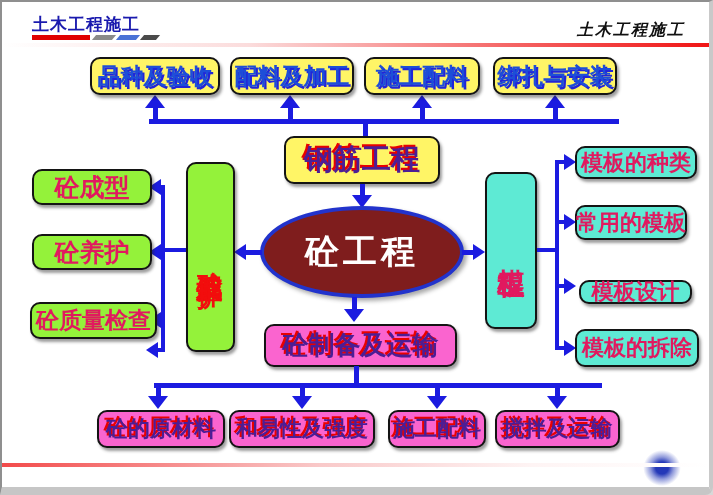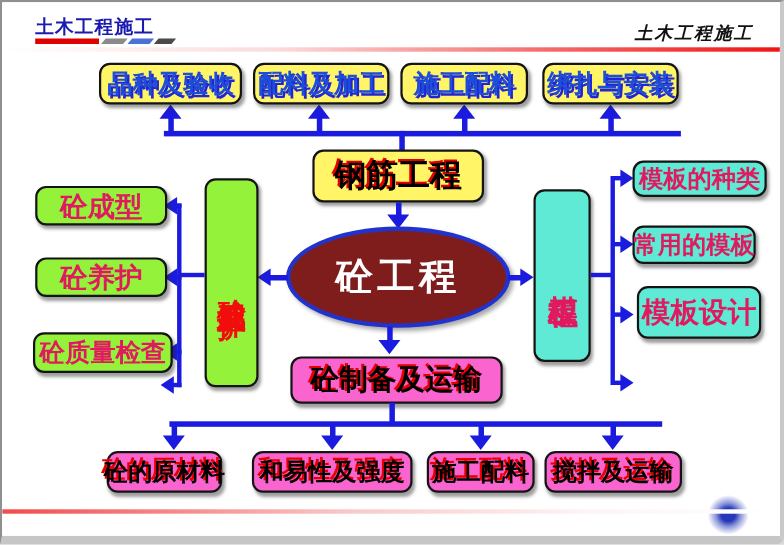--- a/index.html
+++ b/index.html
@@ -16,21 +16,21 @@
     border:2px solid #141414; border-radius:10px;
     display:flex; align-items:center; justify-content:center;
     font-weight:bold; white-space:nowrap;
     box-shadow:2px 3px 3px rgba(40,40,40,.45);
   }
   .yellow{background:#FFF566;}
   .green{background:#94F23A;}
   .cyan{background:#5eead4;}
   .pink{background:#FA64CF;}
   .txt-red-blue{color:#1d4ed8; text-shadow:2px 2px 0 #2324D8;}
-  .txt-blue-red{color:#000000; text-shadow:-2px -2px 0 #E80000;}
+  .txt-blue-red{color:#4c1d95; text-shadow:-2px -2px 0 #E80000;}
   .txt-crimson{color:#E1195F;}
   .txt-vred{color:#F20D0D;}
   .vert{writing-mode:vertical-rl; text-orientation:upright; letter-spacing:2px;}
   .ellipse{
     position:absolute; left:258px; top:204px; width:204px; height:92px;
     background:#7f1d1d; border:4px solid #2233CC; border-radius:50%;
     box-sizing:border-box; display:flex; align-items:center; justify-content:center;
     color:#ffffff; font-weight:bold; font-size:34px; letter-spacing:4px;
     box-shadow:3px 3px 4px rgba(40,40,40,.4);
   }
@@ -122,36 +122,37 @@
   <div class="tri right" style="left:562px;top:152px;"></div>
   <div class="ln" style="left:556px;top:218px;width:8px;height:4px;"></div>
   <div class="tri right" style="left:562px;top:212px;"></div>
   <div class="ln" style="left:556px;top:282px;width:8px;height:4px;"></div>
   <div class="tri right" style="left:562px;top:276px;"></div>
   <div class="ln" style="left:556px;top:344px;width:8px;height:4px;"></div>
   <div class="tri right" style="left:562px;top:338px;"></div>
 
   <div class="box cyan txt-crimson" style="left:573px;top:144px;width:122px;height:33px;font-size:22px;">模板的种类</div>
   <div class="box cyan txt-crimson" style="left:573px;top:203px;width:112px;height:35px;font-size:22px;">常用的模板</div>
-  <div class="box cyan txt-crimson" style="left:577px;top:258px;width:113px;height:48px;font-size:26px;">模板设计</div>
+  <div class="box cyan txt-crimson" style="left:577px;top:278px;width:113px;height:24px;font-size:22px;">模板设计</div>
+  <div class="box cyan txt-crimson" style="left:573px;top:327px;width:124px;height:38px;font-size:22px;">模板的拆除</div>
 
   <div class="box pink txt-blue-red" style="left:262px;top:322px;width:193px;height:43px;font-size:26px;">砼制备及运输</div>
 
   <div class="ln" style="left:352px;top:364px;width:5px;height:20px;"></div>
   <div class="ln" style="left:152px;top:381px;width:448px;height:5px;"></div>
   <div class="ln" style="left:154px;top:385px;width:5px;height:11px;"></div>
   <div class="tri down" style="left:146px;top:394px;"></div>
   <div class="ln" style="left:298px;top:385px;width:5px;height:11px;"></div>
   <div class="tri down" style="left:290px;top:394px;"></div>
   <div class="ln" style="left:433px;top:385px;width:5px;height:11px;"></div>
   <div class="tri down" style="left:425px;top:394px;"></div>
   <div class="ln" style="left:553px;top:385px;width:5px;height:11px;"></div>
   <div class="tri down" style="left:545px;top:394px;"></div>
 
-  <div class="box pink txt-blue-red" style="left:95px;top:408px;width:105px;height:38px;font-size:22px;">砼的原材料</div>
+  <div class="box pink txt-blue-red" style="left:95px;top:408px;width:128px;height:38px;font-size:22px;">砼的原材料</div>
   <div class="box pink txt-blue-red" style="left:227px;top:408px;width:146px;height:38px;font-size:22px;">和易性及强度</div>
   <div class="box pink txt-blue-red" style="left:386px;top:408px;width:98px;height:38px;font-size:22px;">施工配料</div>
   <div class="box pink txt-blue-red" style="left:493px;top:408px;width:125px;height:38px;font-size:22px;">搅拌及运输</div>
 
   <div class="glow"></div>
   <div class="rule-bottom"></div>
 
 </div>
 
 </body></html>

